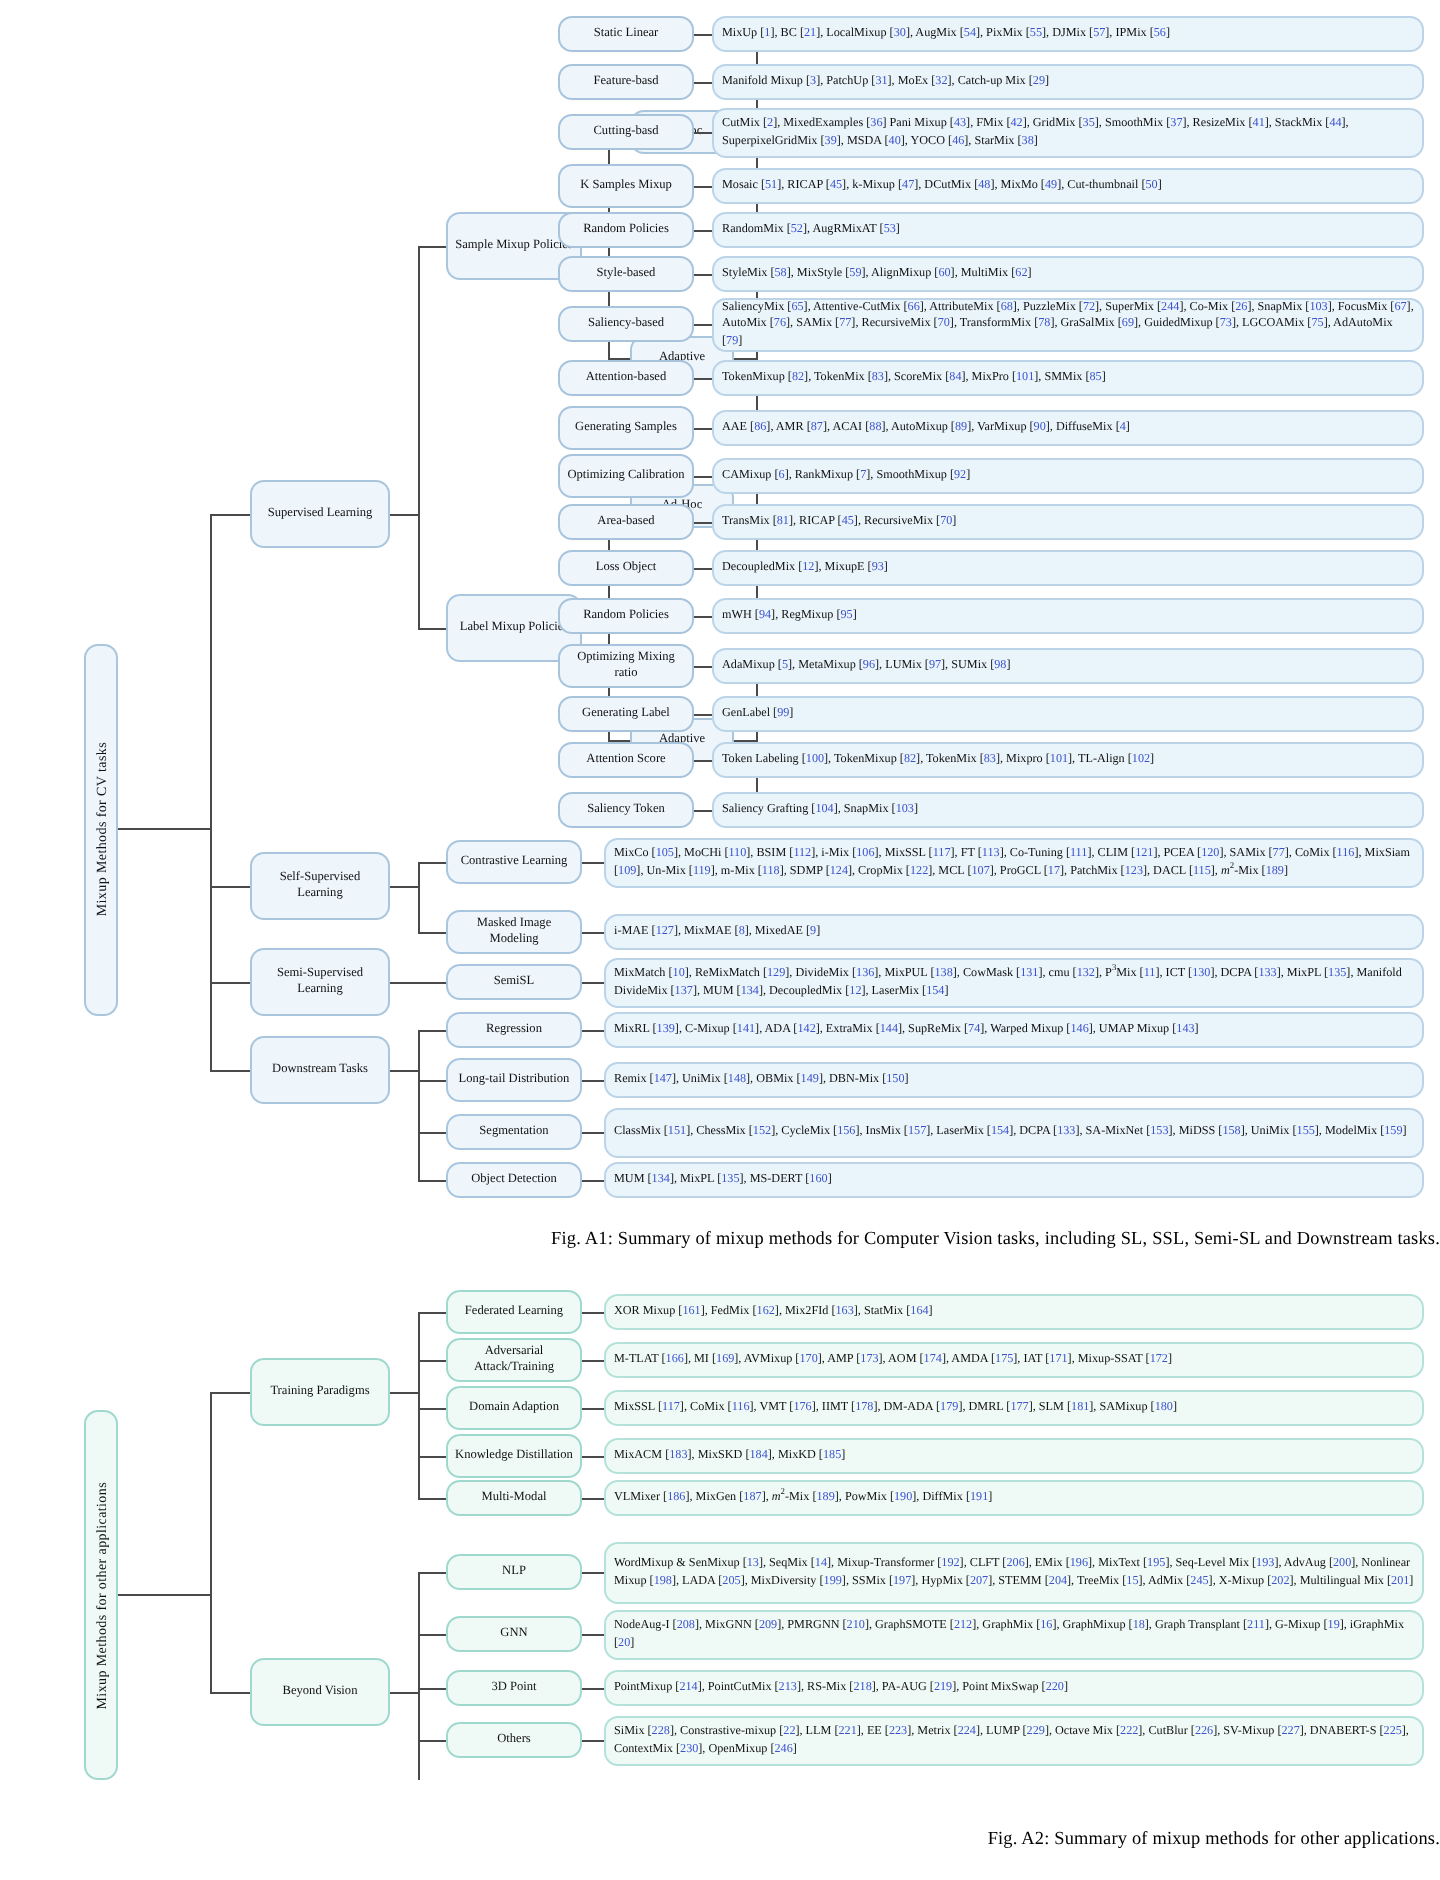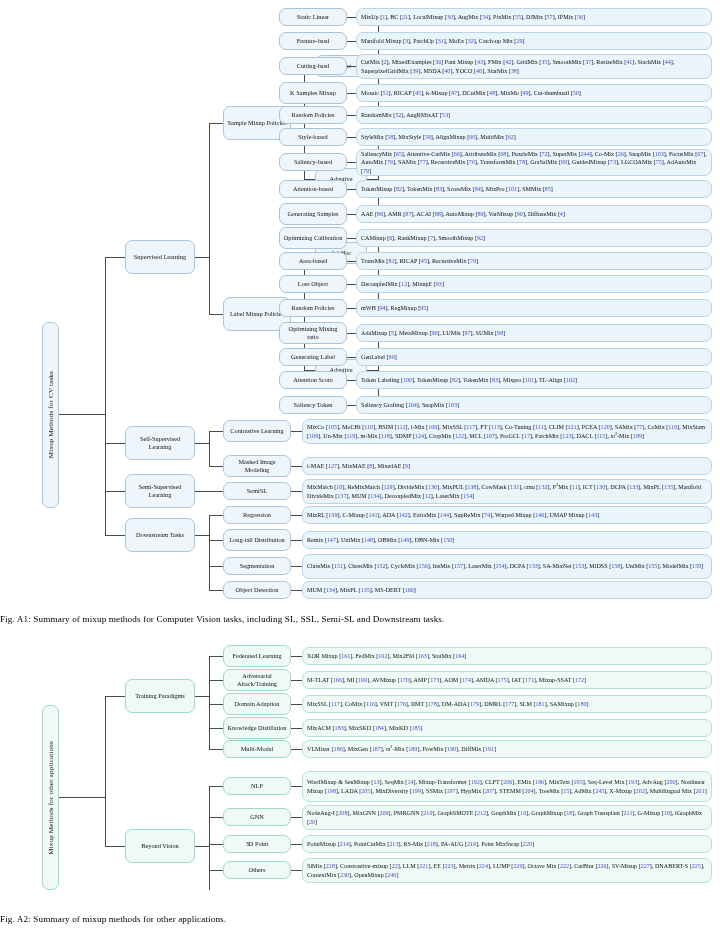--- a/index.html
+++ b/index.html
@@ -6,21 +6,21 @@
   body{
     width:720px;height:940px;background:#ffffff;
     font-family:"Liberation Serif", serif;
     color:#1a1a1a;overflow:hidden;
   }
   .page{position:relative;width:720px;height:940px;}
 
   
   .figure{position:relative;}
   .caption{
-    text-align:left;font-size:9.2px;font-family:"Liberation Serif",serif;
+    text-align:right;font-size:9.2px;font-family:"Liberation Serif",serif;
     color:#000;letter-spacing:.1px;
   }
 
   
   .node{
     position:absolute;box-sizing:border-box;
     border:0.7px solid #a8c4dd;border-radius:7px;
     background:#eef5fb;
     display:flex;align-items:center;justify-content:center;
     text-align:center;font-size:6.3px;line-height:1.28;

